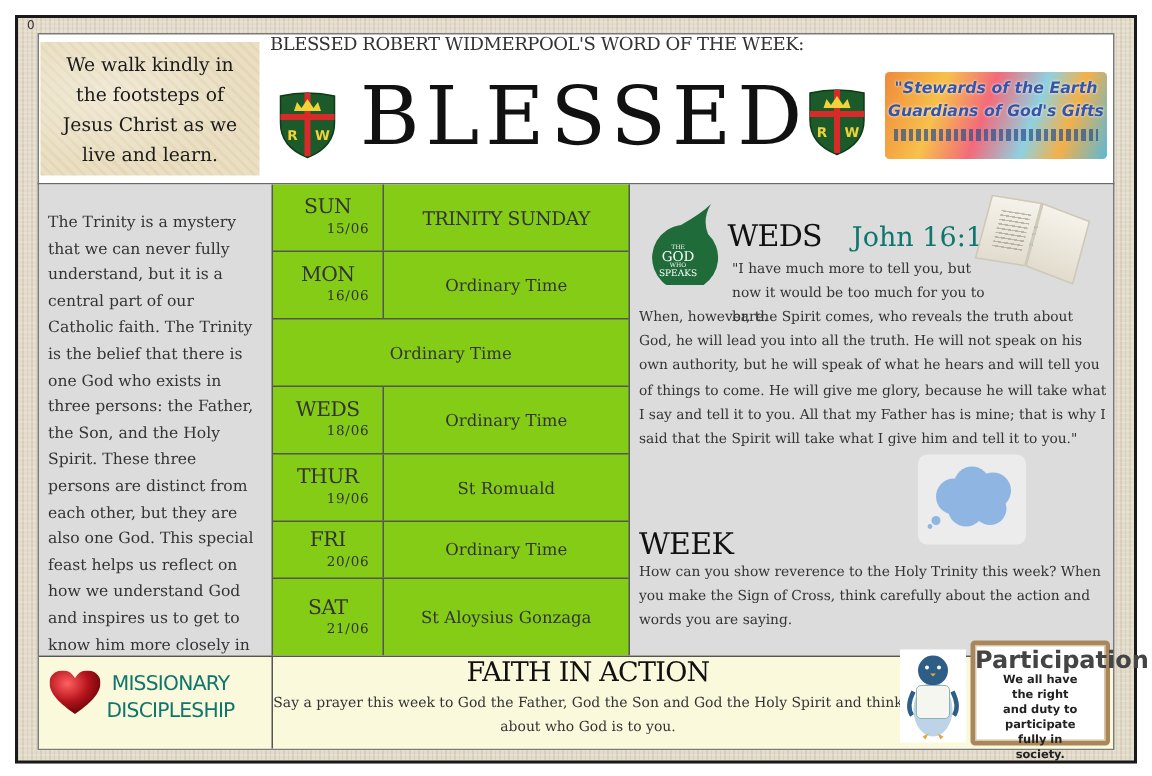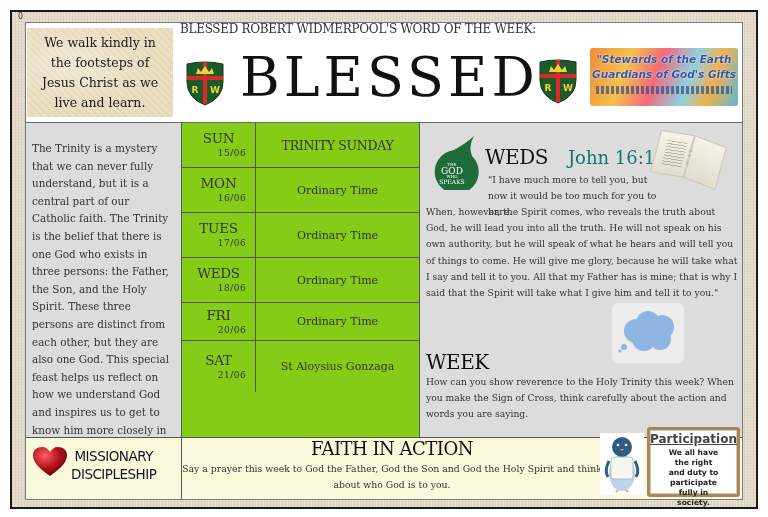--- a/index.html
+++ b/index.html
@@ -103,33 +103,33 @@
   .think-head { position: absolute; left: 426px; top: 350px; font-size: 20px; color: #111; letter-spacing: -0.5px; }
   .think-body { position: absolute; left: 426px; top: 374px; width: 316px; font-size: 9.2px; line-height: 16.2px; color: #333; }
 
   
   .bottom {
     position: absolute; left: 26px; top: 437px; width: 716px; height: 62px;
     background: #fbf9dc; border-top: 1px solid #555;
   }
   .md-box { position: absolute; left: 26px; top: 437px; width: 156px; height: 62px; border-right: 1px solid #555; }
   .heart { position: absolute; left: 33px; top: 447px; width: 34px; height: 30px; }
-  .md-text { position: absolute; left: 71px; top: 447px; font-family: "DejaVu Sans", sans-serif; font-size: 13.5px; line-height: 18px; color: #0f172a; text-align: center; letter-spacing: -0.5px; }
+  .md-text { position: absolute; left: 71px; top: 447px; font-family: "DejaVu Sans", sans-serif; font-size: 13.5px; line-height: 18px; color: #0f766e; text-align: center; letter-spacing: -0.5px; }
   .fia-head { position: absolute; left: 182px; top: 438px; width: 420px; text-align: center; font-size: 18px; color:#111; letter-spacing: -0.5px; }
   .fia-body { position: absolute; left: 182px; top: 461px; width: 420px; text-align: center; font-size: 9.3px; line-height: 16px; color:#333; }
 
   .penguin { position: absolute; left: 600px; top: 433px; width: 44px; height: 62px; background:#fff; }
   .participation {
     position: absolute; left: 647px; top: 427px; width: 93px; height: 70px;
     background: #fff; border: 3px solid #a9875c; border-radius: 3px;
     box-shadow: 0 0 0 1px #d9c6a4 inset;
     text-align: center; font-family: "DejaVu Sans", sans-serif; color: #222;
     padding-top: 3px;
   }
-  .participation .ph { font-size: 12px; font-weight: bold; color: #444; line-height: 13px; text-decoration: underline; }
+  .participation .ph { font-size: 16px; font-weight: bold; color: #444; line-height: 13px; }
   .participation .pb { font-size: 7.6px; font-weight: bold; line-height: 10px; margin-top: 2px; padding: 0 17px; }
 </style>
 </head>
 <body>
 
 <div class="frame"></div>
 <div class="frame-num">0</div>
 
 <div class="sheet"></div>
 
@@ -175,32 +175,35 @@
     <div class="cal-event major">TRINITY SUNDAY</div>
   </div>
   <div class="cal-row" style="height:45px">
     <div class="cal-day">
       <span class="dn">MON</span>
       <span class="dd">16/06</span>
     </div>
     <div class="cal-event">Ordinary Time</div>
   </div>
   <div class="cal-row" style="height:45px">
-    <div class="cal-day">
-      <span class="dn">TUES</span>
-      <span class="dd">17/06</span>
-    </div>
     <div class="cal-event">Ordinary Time</div>
   </div>
   <div class="cal-row" style="height:45px">
     <div class="cal-day">
       <span class="dn">WEDS</span>
       <span class="dd">18/06</span>
     </div>
     <div class="cal-event">Ordinary Time</div>
+  </div>
+  <div class="cal-row" style="height:45px">
+    <div class="cal-day">
+      <span class="dn">THUR</span>
+      <span class="dd">19/06</span>
+    </div>
+    <div class="cal-event">St Romuald</div>
   </div>
   <div class="cal-row" style="height:38px">
     <div class="cal-day">
       <span class="dn">FRI</span>
       <span class="dd">20/06</span>
     </div>
     <div class="cal-event">Ordinary Time</div>
   </div>
   <div class="cal-row" style="height:51px">
     <div class="cal-day">

